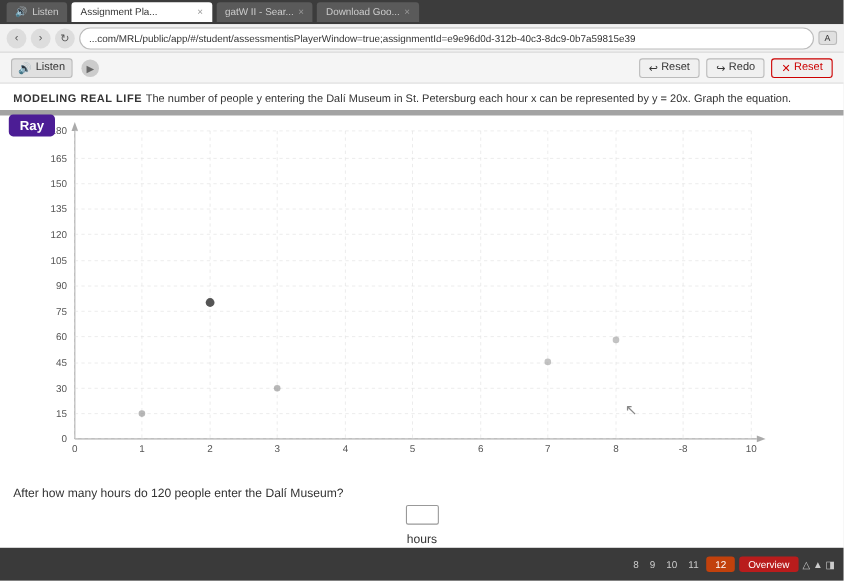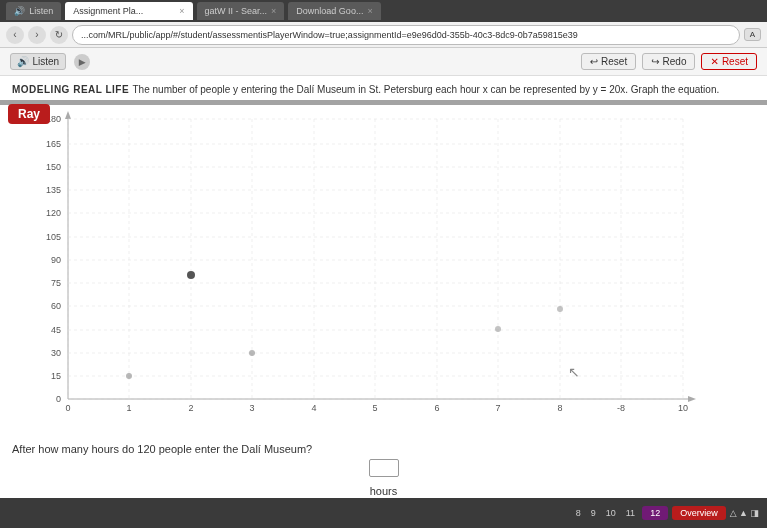--- a/index.html
+++ b/index.html
@@ -163,21 +163,21 @@
       font-size: 10px;
       color: #333;
       margin-top: 2px;
     }
 
     
     .name-tag {
       position: absolute;
       top: 56px;
       left: 8px;
-      background: #b91c1c;
+      background: #4c1d95;
       color: #fff;
       font-size: 12px;
       font-weight: bold;
       padding: 3px 10px;
       border-radius: 4px;
       z-index: 10;
     }
 
     
     .bottom-area {
@@ -220,21 +220,21 @@
     }
     .taskbar-item {
       background: #555;
       color: #ddd;
       font-size: 9px;
       padding: 2px 8px;
       border-radius: 3px;
       cursor: pointer;
     }
     .taskbar-item.active {
-      background: #701a75;
+      background: #c2410c;
       color: #fff;
     }
     .taskbar-spacer { flex: 1; }
     .taskbar-right {
       display: flex;
       gap: 4px;
       align-items: center;
     }
     .taskbar-num {
       color: #ccc;
@@ -274,21 +274,21 @@
     <span>Download Goo...</span>
     <span class="tab-close">×</span>
   </div>
 </div>
 
 <div class="url-bar-row">
   <div class="nav-btn">‹</div>
   <div class="nav-btn">›</div>
   <div class="nav-btn">↻</div>
   <div class="url-field">
-    <span>...com/MRL/public/app/#/student/assessmentisPlayerWindow=true;assignmentId=e9e96d0d-355b-40c3-8dc9-0b7a59815e39</span>
+    <span>...com/MRL/public/app/#/student/assessmentisPlayerWindow=true;assignmentId=e9e96d0d-312b-40c3-8dc9-0b7a59815e39</span>
   </div>
   <div class="corner-btns">
     <div class="corner-btn">A</div>
   </div>
 </div>
 
 <div class="main-content">
 
   <div class="content-toolbar">
     <div class="listen-btn">

